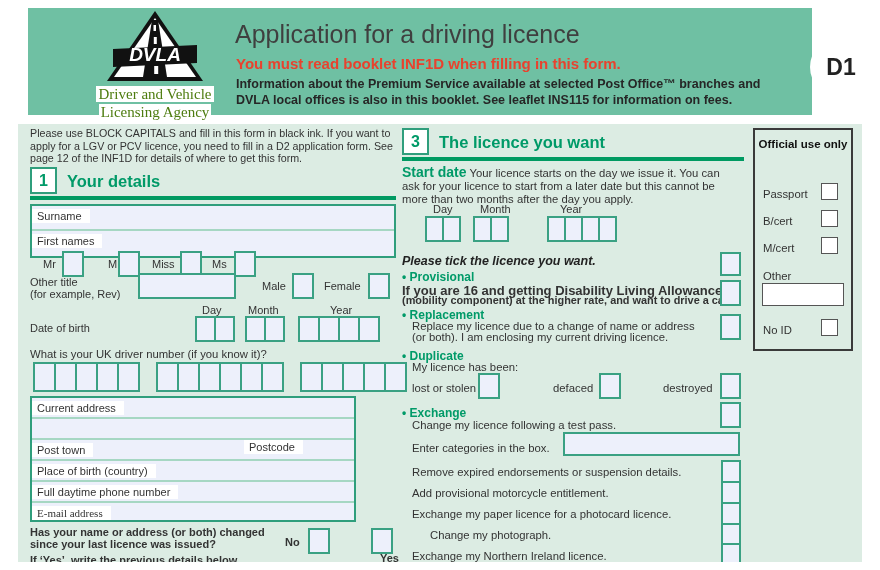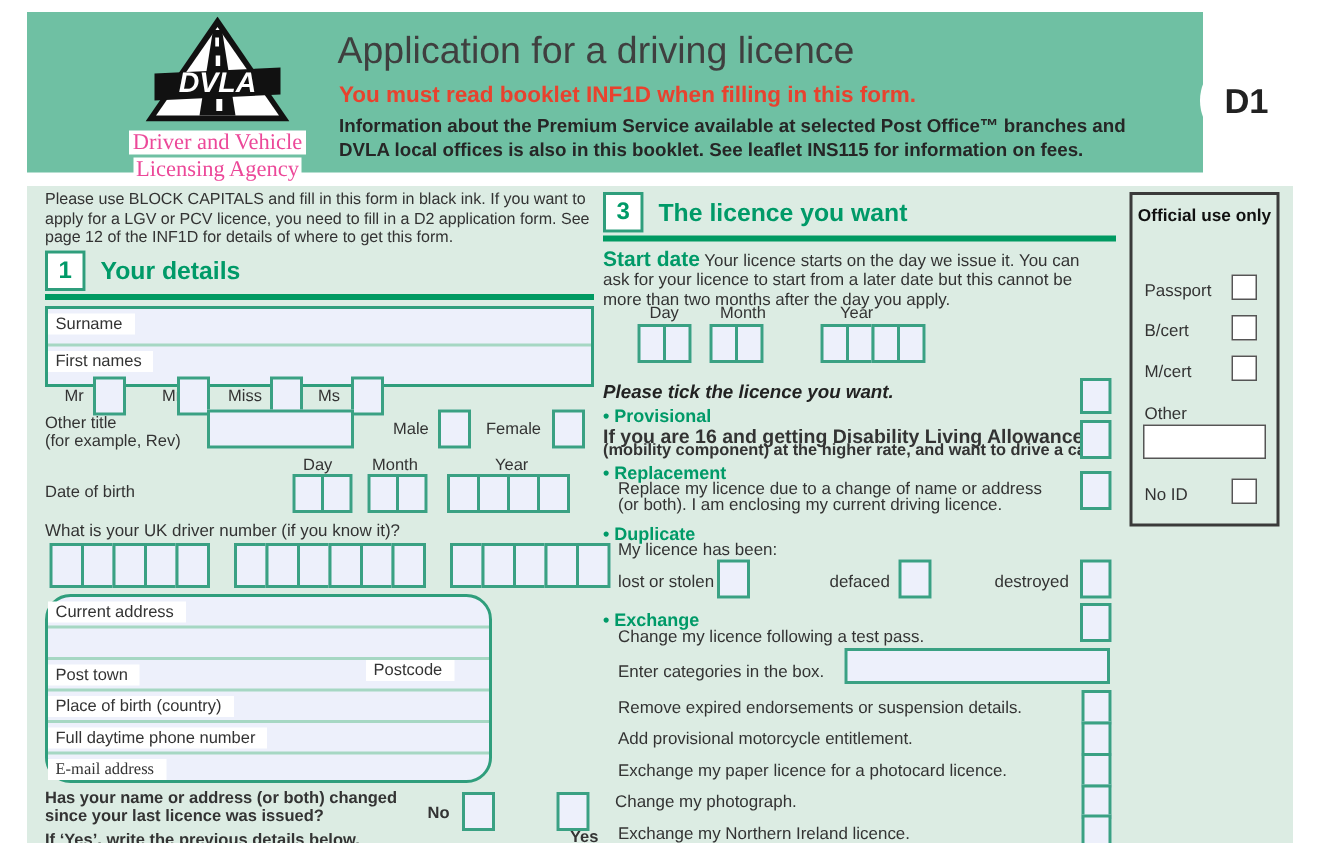--- a/index.html
+++ b/index.html
@@ -6,23 +6,23 @@
     --hdr:#6fc0a3; --body:#dcece3; --fill:#edf0fb; --fb:#3aa183;
     --g:#009a68; --rule:#009a62; --red:#e8422e; --ink:#2f2f2f;
   }
   *{margin:0;padding:0;box-sizing:border-box;}
   html,body{background:#fff;}
   .page{position:relative;width:880px;height:570px;background:#fff;overflow:hidden;
          font-family:"Liberation Sans","DejaVu Sans",sans-serif;color:var(--ink);}
   .abs{position:absolute;}
   .b{font-weight:bold;}
   
-  .hdr{left:18px;top:8px;width:784px;height:107px;background:var(--hdr);}
+  .hdr{left:28px;top:8px;width:784px;height:107px;background:var(--hdr);}
   .logo{left:52px;top:3px;width:150px;height:102px;text-align:center;}
-  .logo-name{font-family:"Liberation Serif","DejaVu Serif",serif;font-size:15px;color:#ec4899;
+  .logo-name{font-family:"Liberation Serif","DejaVu Serif",serif;font-size:15px;color:#4d7c0f;
              line-height:16px;background:#fff;display:inline-block;padding:0 2px;}
   .hdr-title{left:207px;top:12px;font-size:25px;color:#3f3f3f;letter-spacing:0;}
   .hdr-warn{left:208px;top:47px;font-size:15px;font-weight:bold;color:var(--red);}
   .hdr-info{left:208px;font-size:12.5px;font-weight:bold;color:#262626;}
   .d1{left:782px;top:28px;width:62px;height:62px;background:#fff;border-radius:50%;
       display:flex;align-items:center;justify-content:center;font-size:23px;font-weight:bold;color:#222;}
   
   .panel{left:18px;top:124px;width:844px;height:438px;background:var(--body);overflow:hidden;}
   .col{position:absolute;top:0;}
   .colL{left:12px;width:366px;height:438px;}
@@ -155,21 +155,21 @@
           <div class="cell" style="width:23px;height:30px;"></div>
       </div>
       <div class="abs cellrow" style="left:270px;top:238px;">
         <div class="cell" style="width:23px;height:30px;"></div>
           <div class="cell" style="width:23px;height:30px;"></div>
         <div class="cell" style="width:23px;height:30px;"></div>
           <div class="cell" style="width:23px;height:30px;"></div>
         <div class="cell" style="width:23px;height:30px;"></div>
       </div>
 
-      <div class="abs gbox" style="left:0;top:272px;width:298px;height:126px;border-radius:17px;">
+      <div class="abs gbox" style="left:0;top:272px;width:326px;height:126px;">
         <div class="row" style="height:21px;">
           <span class="wlab">Current address</span>
           <div class="uline"></div>
         </div>
         <div class="row" style="height:21px;">
           <div class="uline"></div>
         </div>
         <div class="row" style="height:21px;">
           <span class="wlab">Post town</span>
           <span class="wlab abs" style="left:212px;top:0;">Postcode</span>
@@ -255,21 +255,21 @@
 
       <div class="abs lbl2" style="left:10px;top:318px;">Enter categories in the box.</div>
       <div class="abs chk" style="left:161px;top:308px;width:177px;height:24px;"></div>
 
       <div class="abs lbl2" style="left:10px;top:342px;">Remove expired endorsements or suspension details.</div>
       <div class="abs chk" style="left:319px;top:336px;width:20px;height:23px;"></div>
       <div class="abs lbl2" style="left:10px;top:363px;">Add provisional motorcycle entitlement.</div>
       <div class="abs chk" style="left:319px;top:357px;width:20px;height:23px;"></div>
       <div class="abs lbl2" style="left:10px;top:384px;">Exchange my paper licence for a photocard licence.</div>
       <div class="abs chk" style="left:319px;top:378px;width:20px;height:23px;"></div>
-      <div class="abs lbl2" style="left:8px;top:405px;">Change my photograph.</div>
+      <div class="abs lbl2" style="left:28px;top:405px;">Change my photograph.</div>
       <div class="abs chk" style="left:319px;top:399px;width:20px;height:23px;"></div>
       <div class="abs lbl2" style="left:10px;top:426px;">Exchange my Northern Ireland licence.</div>
       <div class="abs chk" style="left:319px;top:419px;width:20px;height:23px;"></div>
     </div>
 
     <div class="abs official">
       <div class="abs off-title" style="left:0;top:8px;width:96px;">Official use only</div>
       <div class="abs lbl2" style="left:8px;top:58px;">Passport</div>
       <div class="abs wchk" style="left:66px;top:53px;"></div>
       <div class="abs lbl2" style="left:8px;top:85px;">B/cert</div>

